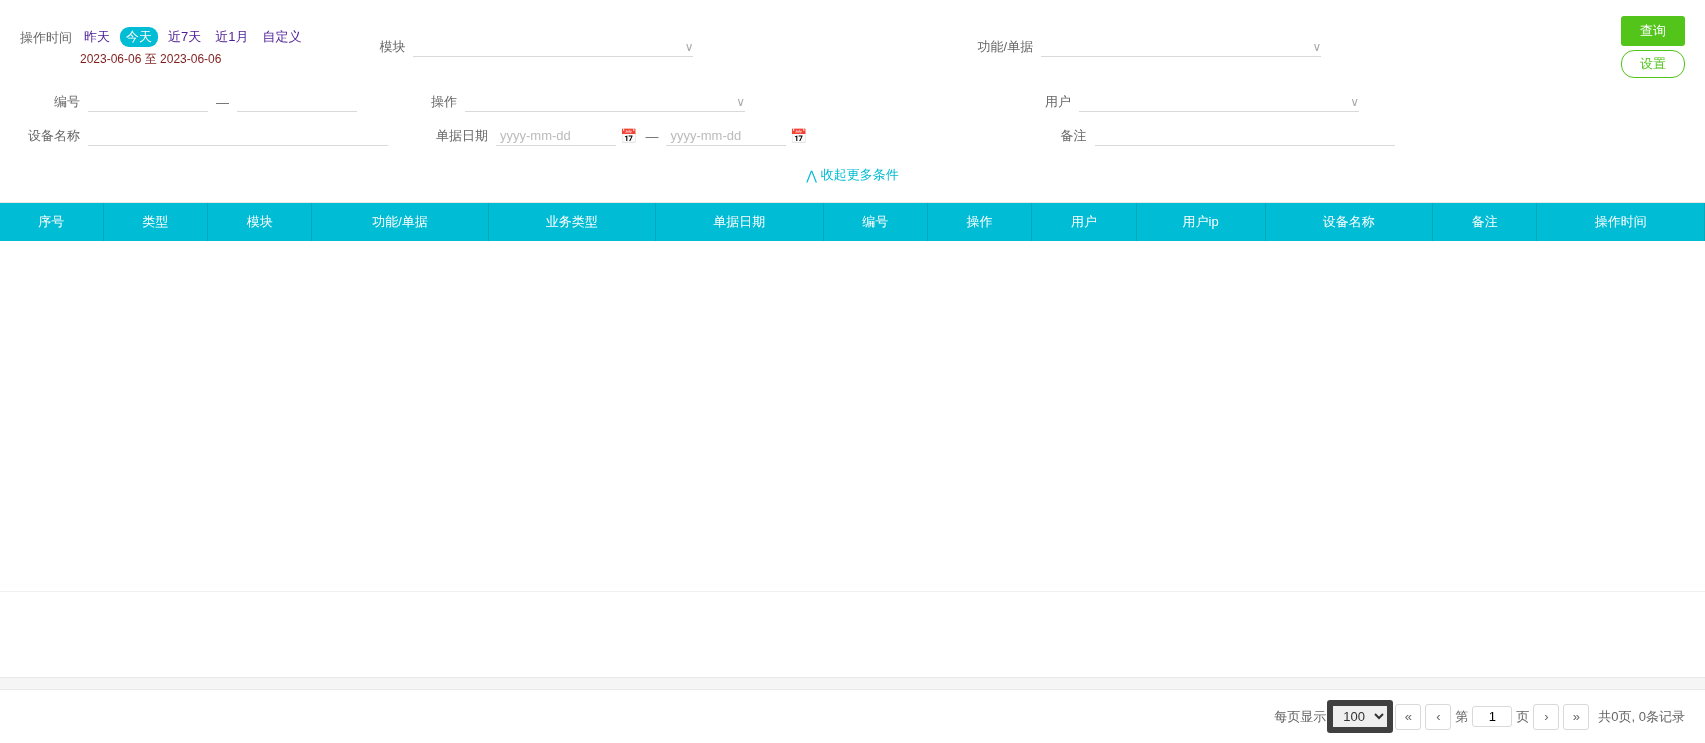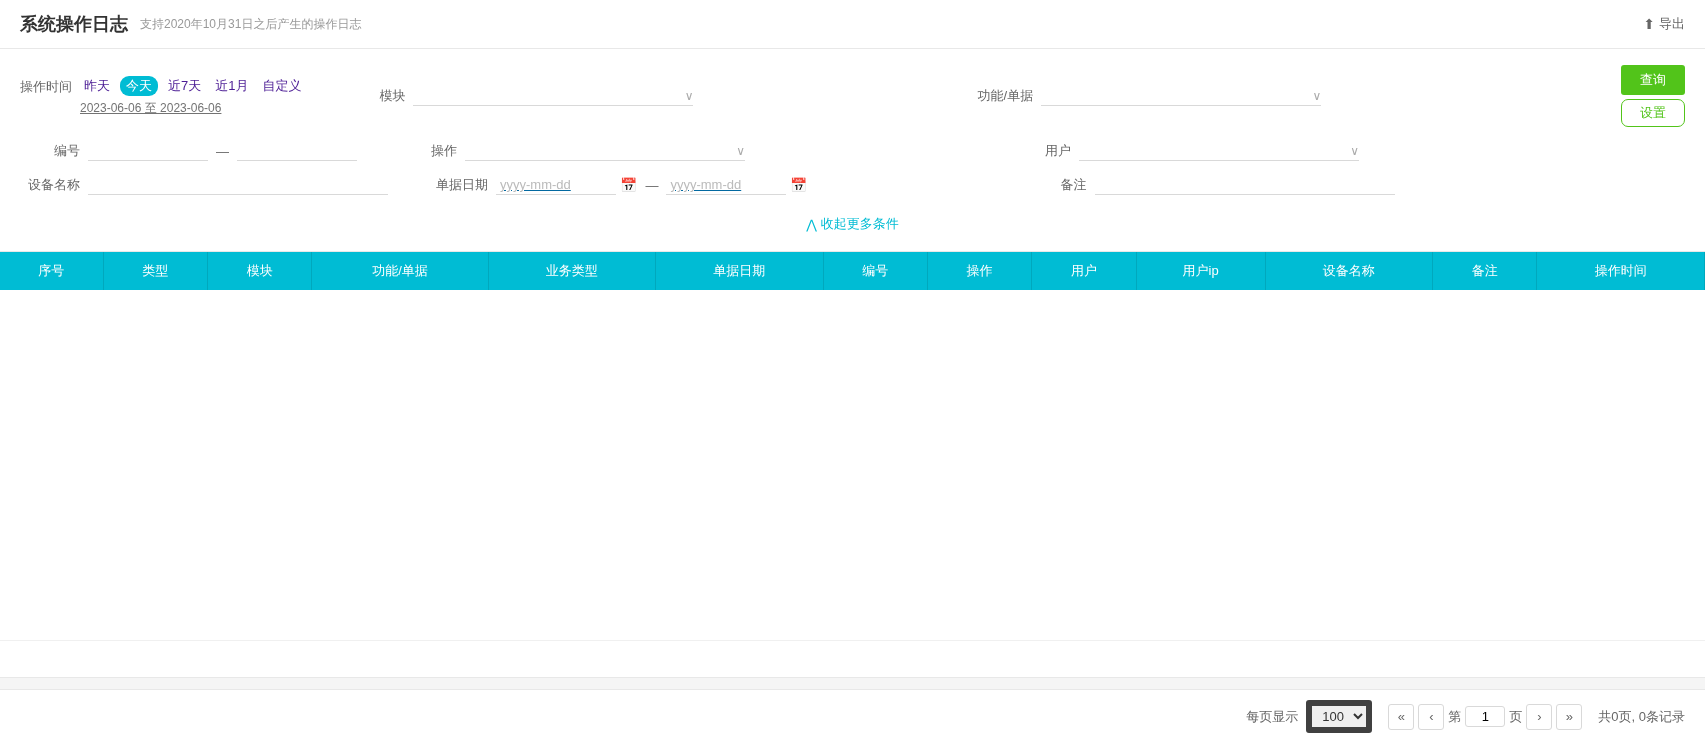--- a/index.html
+++ b/index.html
@@ -19,87 +19,77 @@
     .filter-row { display: flex; align-items: center; margin-bottom: 14px; gap: 0; }
     .filter-label { color: #666; font-size: 13px; min-width: 60px; text-align: right; margin-right: 8px; white-space: nowrap; }
     
     
     .time-filter { display: flex; align-items: flex-start; gap: 0; flex: 0 0 auto; margin-right: 40px; }
     .time-label { color: #666; font-size: 13px; margin-right: 8px; white-space: nowrap; margin-top: 2px; }
     .time-options { display: flex; flex-direction: column; }
     .time-btns { display: flex; align-items: center; gap: 6px; }
     .time-btn { font-size: 13px; color: #4c1d95; cursor: pointer; padding: 1px 4px; background: none; border: none; }
     .time-btn.active { background: #00bcd4; color: #fff; border-radius: 9px; padding: 1px 6px; }
-    .time-range { font-size: 12px; color: #737373; margin-top: 4px; text-decoration: underline; }
+    .time-range { font-size: 12px; color: #7f1d1d; margin-top: 4px; }
 
     
     .filter-select { display: flex; align-items: center; border-bottom: 1px solid #d9d9d9; min-width: 200px; padding: 2px 0; cursor: pointer; position: relative; }
     .filter-select .select-text { flex: 1; font-size: 13px; color: #999; padding: 0 4px; }
     .filter-select .chevron { color: #aaa; font-size: 12px; }
     
     .filter-input { border: none; border-bottom: 1px solid #d9d9d9; font-size: 13px; color: #333; padding: 2px 4px; outline: none; min-width: 120px; background: transparent; }
     .filter-input::placeholder { color: #bbb; }
     
     .filter-dash { margin: 0 8px; color: #666; }
 
     
     .action-btns { display: flex; flex-direction: column; gap: 4px; margin-left: 20px; }
     .btn-query { background: #52c41a; color: #fff; border: none; border-radius: 3px; padding: 6px 18px; font-size: 13px; cursor: pointer; font-family: inherit; min-width: 60px; }
-    .btn-settings { background: #fff; color: #52c41a; border: 1px solid #52c41a; border-radius: 7px; padding: 4px 18px; font-size: 13px; cursor: pointer; font-family: inherit; min-width: 60px; text-align: center; }
+    .btn-settings { background: #fff; color: #52c41a; border: 1px solid #52c41a; border-radius: 13px; padding: 4px 18px; font-size: 13px; cursor: pointer; font-family: inherit; min-width: 60px; text-align: center; }
 
     
     .collapse-row { display: flex; justify-content: center; padding: 6px 0 10px; }
     .collapse-btn { color: #00bcd4; font-size: 13px; cursor: pointer; display: flex; align-items: center; gap: 4px; background: none; border: none; font-family: inherit; }
 
     
-    .date-input { border: none; border-bottom: 1px solid #d9d9d9; font-size: 13px; color: #0369a1; padding: 2px 4px; outline: none; width: 120px; background: transparent; text-decoration: underline; }
+    .date-input { border: none; border-bottom: 1px solid #d9d9d9; font-size: 13px; color: #0369a1; padding: 2px 4px; outline: none; width: 120px; background: transparent; }
     .date-input::placeholder { color: #bbb; }
     .calendar-icon { color: #00bcd4; margin-left: 4px; cursor: pointer; font-size: 14px; }
 
     
     .table-container { background: #fff; flex: 1; overflow: hidden; }
     .data-table { width: 100%; border-collapse: collapse; padding-left: 12px; }
     .data-table thead tr { background: #00bcd4; }
     .data-table thead th { color: #fff; font-size: 13px; font-weight: normal; padding: 10px 8px; text-align: center; border-right: 1px solid #00a8bd; white-space: nowrap; }
     .data-table tbody tr:nth-child(even) { background: #fafafa; }
     .data-table tbody td { padding: 8px; text-align: center; font-size: 13px; color: #333; border-bottom: 1px solid #f0f0f0; }
     .empty-area { height: 350px; }
 
     
-    .pagination { background: #fff; padding: 10px 20px; display: flex; align-items: center; justify-content: flex-end; border-top: 1px solid #e8e8e8; gap: 8px; }
+    .pagination { background: #fff; padding: 10px 20px; display: flex; align-items: center; justify-content: flex-end; border-top: 1px solid #e8e8e8; gap: 1px; }
     .page-size-label { color: #666; font-size: 13px; }
     .page-size-select { border: 6px solid #404040; border-radius: 3px; padding: 2px 6px; font-size: 13px; font-family: inherit; cursor: pointer; color: #333; }
     .page-nav { display: flex; align-items: center; gap: 4px; }
     .page-nav-btn { width: 26px; height: 26px; border: 1px solid #d9d9d9; background: #fff; border-radius: 3px; cursor: pointer; font-size: 13px; display: flex; align-items: center; justify-content: center; color: #666; }
     .page-nav-btn:disabled { color: #ccc; cursor: not-allowed; }
     .page-info { color: #666; font-size: 13px; display: flex; align-items: center; gap: 4px; }
     .page-input { width: 40px; border: 1px solid #d9d9d9; border-radius: 3px; padding: 2px 4px; text-align: center; font-size: 13px; font-family: inherit; }
     .page-total { color: #666; font-size: 13px; margin-left: 8px; }
 
     
     .scrollbar-area { height: 12px; background: #f5f5f5; border-top: 1px solid #e8e8e8; overflow-x: auto; }
     .scrollbar-inner { width: 200%; height: 12px; }
 
     .select-wide { min-width: 280px; }
   </style>
 </head>
 <body>
 
 <div class="page-container">
 
-  <div class="page-header">
-    <div style="display:flex; align-items:center;">
-      <span class="page-title">系统操作日志</span>
-      <span class="page-subtitle">支持2020年10月31日之后产生的操作日志</span>
-    </div>
-    <button class="export-btn">
-      <span class="export-icon">⬆</span>
-      <span>导出</span>
-    </button>
-  </div>
 
   <div class="filter-area">
 
     <div class="filter-row">
 
       <div class="time-filter">
         <span class="time-label">操作时间</span>
         <div class="time-options">
           <div class="time-btns">
             <button class="time-btn">昨天</button>

